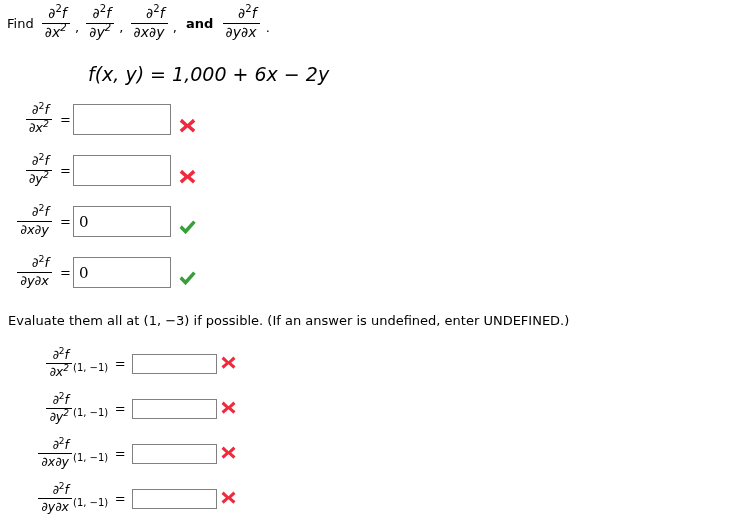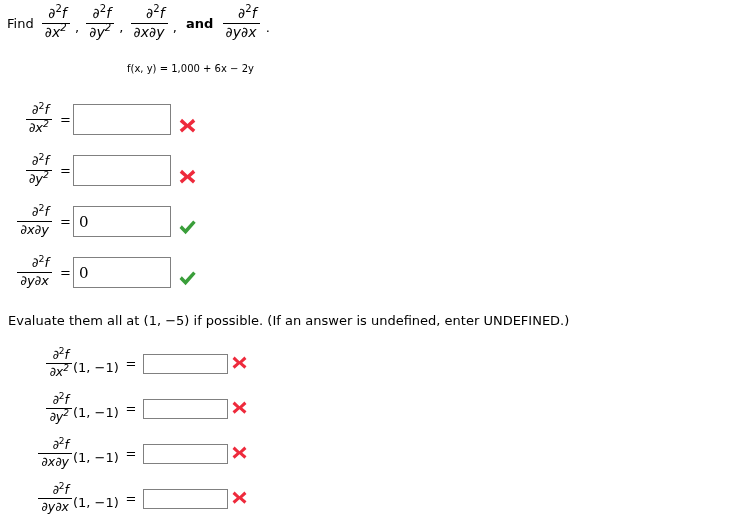--- a/index.html
+++ b/index.html
@@ -78,23 +78,23 @@
     font-style: normal;
     padding: 9px 0 0 2px;
   }
   #prompt-line .frac { font-size: 14px; }
 
   
   #function-line {
     position: absolute;
     left: 88px;
     top: 63px;
-    font-size: 10px;
-    white-space: nowrap;
-    margin-left: 39px;
+    font-style: italic;
+    font-size: 19px;
+    white-space: nowrap;
   }
 
   
   #derivative-list {
     position: absolute;
     left: 0px;
     top: 94px;
   }
   .deriv-row {
     display: flex;
@@ -157,21 +157,21 @@
     height: 45px;
   }
   .ev-label {
     width: 72px;
     text-align: right;
     box-sizing: border-box;
   }
   .ev-label .frac { font-size: 12.5px; }
   .ev-point {
     font-style: normal;
-    font-size: 13px;
+    font-size: 10px;
     padding-left: 1px;
     padding-top: 8px;
     white-space: nowrap;
   }
   .ev-eq {
     width: 24px;
     text-align: center;
     font-style: italic;
     font-size: 13px;
   }
@@ -284,21 +284,21 @@
     <div class="answer-box">0</div>
     <div class="mark">
       <svg width="19" height="19" viewBox="0 0 20 20">
         <path d="M1.6 10.4 L4.0 7.6 L7.8 11.6 L16.0 2.6 L18.6 5.0 L8.0 17.0 Z" fill="#3a9e3a"></path>
       </svg>
     </div>
   </div>
 
 </div>
 
-<div id="evaluate-instruction">Evaluate them all at (1, −5) if possible. (If an answer is undefined, enter UNDEFINED.)</div>
+<div id="evaluate-instruction">Evaluate them all at (1, −3) if possible. (If an answer is undefined, enter UNDEFINED.)</div>
 
 <div id="evaluate-list">
 
   <div class="ev-row">
     <div class="ev-label">
       <span class="frac">
         <span class="num"><span class="nital">∂</span><span class="sup nital">2</span><span>f</span></span>
         <span class="den"><span>∂x</span><span class="sup">2</span></span>
       </span>
     </div>

